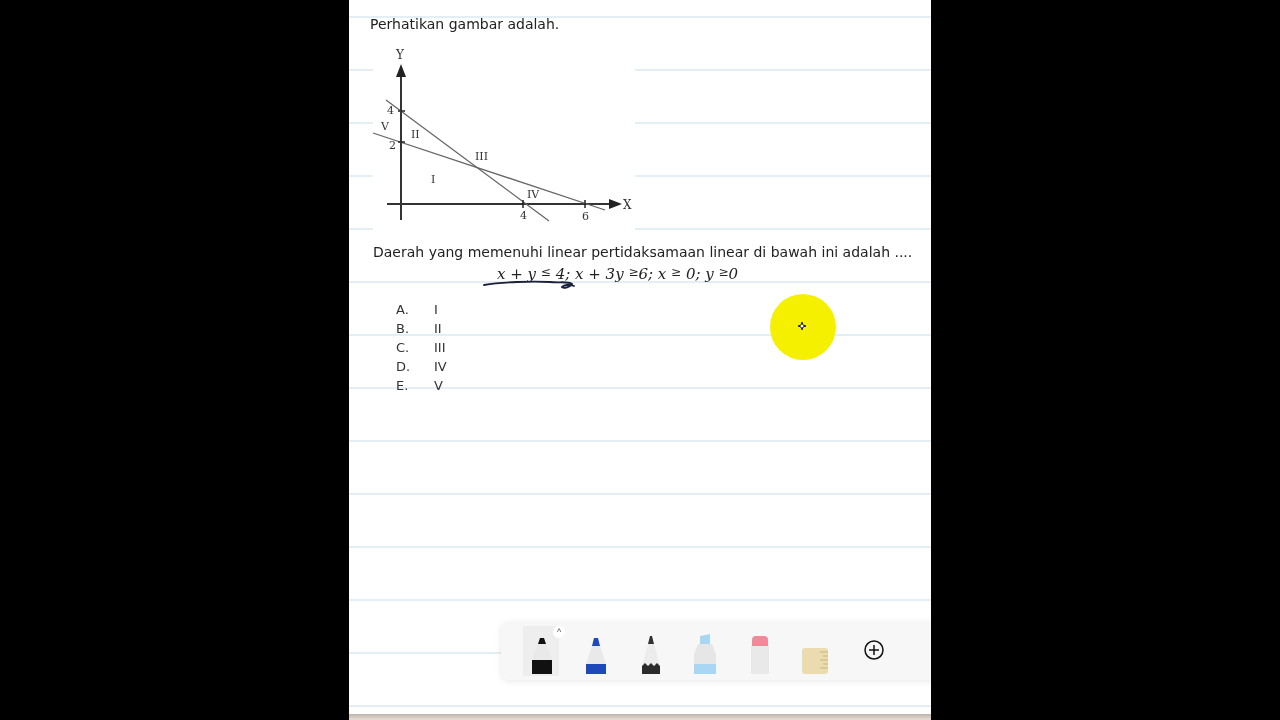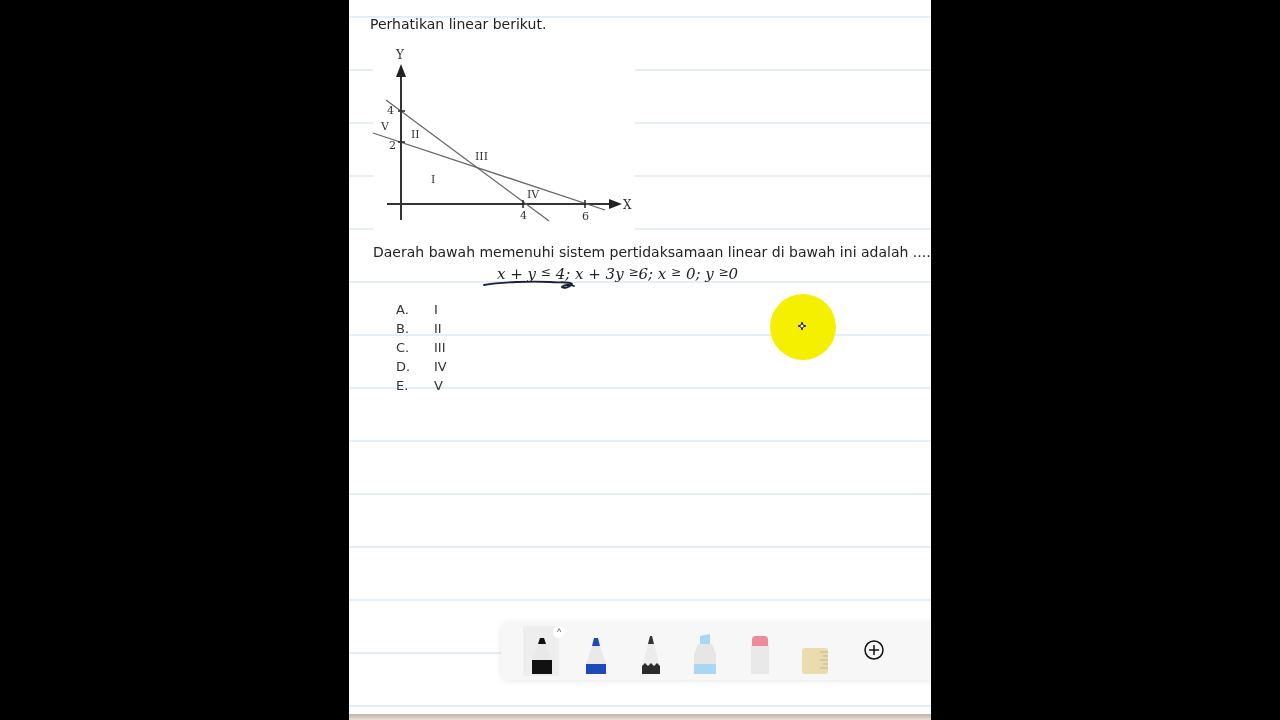--- a/index.html
+++ b/index.html
@@ -38,21 +38,21 @@
   <div class="rule" style="top:334px"></div>
   <div class="rule" style="top:387px"></div>
   <div class="rule" style="top:440px"></div>
   <div class="rule" style="top:493px"></div>
   <div class="rule" style="top:546px"></div>
   <div class="rule" style="top:599px"></div>
   <div class="rule" style="top:652px"></div>
   <div class="rule" style="top:705px"></div>
   <div class="bottom-edge"></div>
 
-  <div class="intro">Perhatikan linear berikut.</div>
+  <div class="intro">Perhatikan gambar adalah.</div>
 
   <div class="graph-bg"></div>
   <svg class="graph" width="582" height="240">
 
     <line x1="52" y1="68" x2="52" y2="220" stroke="#333" stroke-width="2"></line>
     <polygon points="52,64 47,77 57,77" fill="#222"></polygon>
     <line x1="38" y1="204" x2="266" y2="204" stroke="#333" stroke-width="2"></line>
     <polygon points="273,204 260,199 260,209" fill="#222"></polygon>
 
     <line x1="37" y1="100" x2="200" y2="221" stroke="#666" stroke-width="1.3"></line>
@@ -70,21 +70,21 @@
       <text x="171" y="219" font-size="11">4</text>
       <text x="233" y="220" font-size="11">6</text>
       <text x="82" y="183" font-size="11">I</text>
       <text x="62" y="138" font-size="11">II</text>
       <text x="126" y="160" font-size="11">III</text>
       <text x="178" y="198" font-size="11">IV</text>
       <text x="32" y="130" font-size="11">V</text>
     </g>
   </svg>
 
-  <div class="question">Daerah bawah memenuhi sistem pertidaksamaan linear di bawah ini  adalah ....</div>
+  <div class="question">Daerah yang memenuhi linear pertidaksamaan linear di bawah ini  adalah ....</div>
 
   <div class="system">
     <span>x + y</span>
     <span class="up">≤</span><span> 4; </span><span>x + 3y </span><span class="up">≥</span><span>6; </span><span>x </span><span class="up">≥</span><span> 0; </span><span>y </span><span class="up">≥</span><span>0</span>
   </div>
 
   <svg style="position:absolute;left:133px;top:276px" width="100" height="16">
     <path d="M2,9 C20,6 50,5 68,6 C78,7 86,5 90,8 C88,11 82,13 80,11 C82,9 87,8 92,10" fill="none" stroke="#1a1f3a" stroke-width="1.8" stroke-linecap="round"></path>
   </svg>
 

